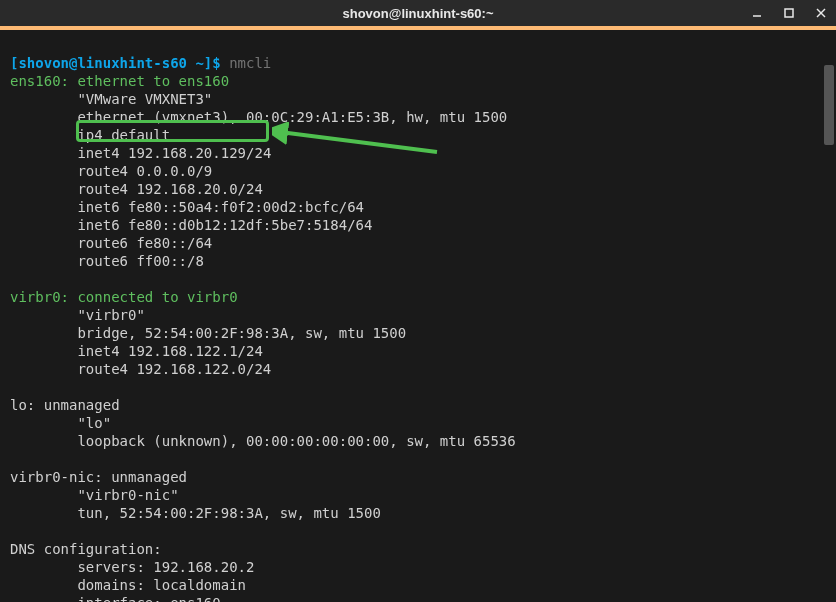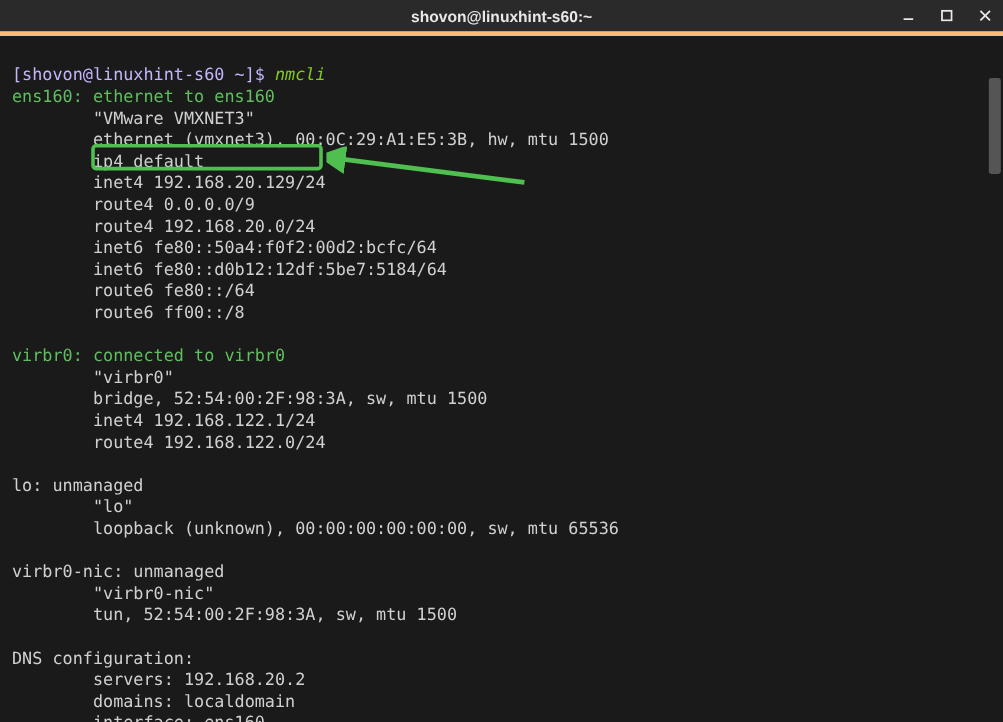--- a/index.html
+++ b/index.html
@@ -51,22 +51,22 @@
     .terminal {
       flex: 1;
       background: #1a1a1a;
       padding: 6px 10px;
       color: #d0d0d0;
       line-height: 18px;
       white-space: pre;
       position: relative;
       overflow: hidden;
     }
-    .prompt-user { color: #c4b5fd; }
-    .prompt-cmd { color: #84cc16; font-style: italic; }
+    .prompt-user { color: #0ea5e9; font-weight: bold; }
+    .prompt-cmd { color: #737373; }
     .green { color: #5fbf5f; }
     .highlight-box {
       position: absolute;
       border: 3px solid #4fbf4f;
       border-radius: 4px;
       pointer-events: none;
       z-index: 10;
     }
     .arrow {
       position: absolute;

